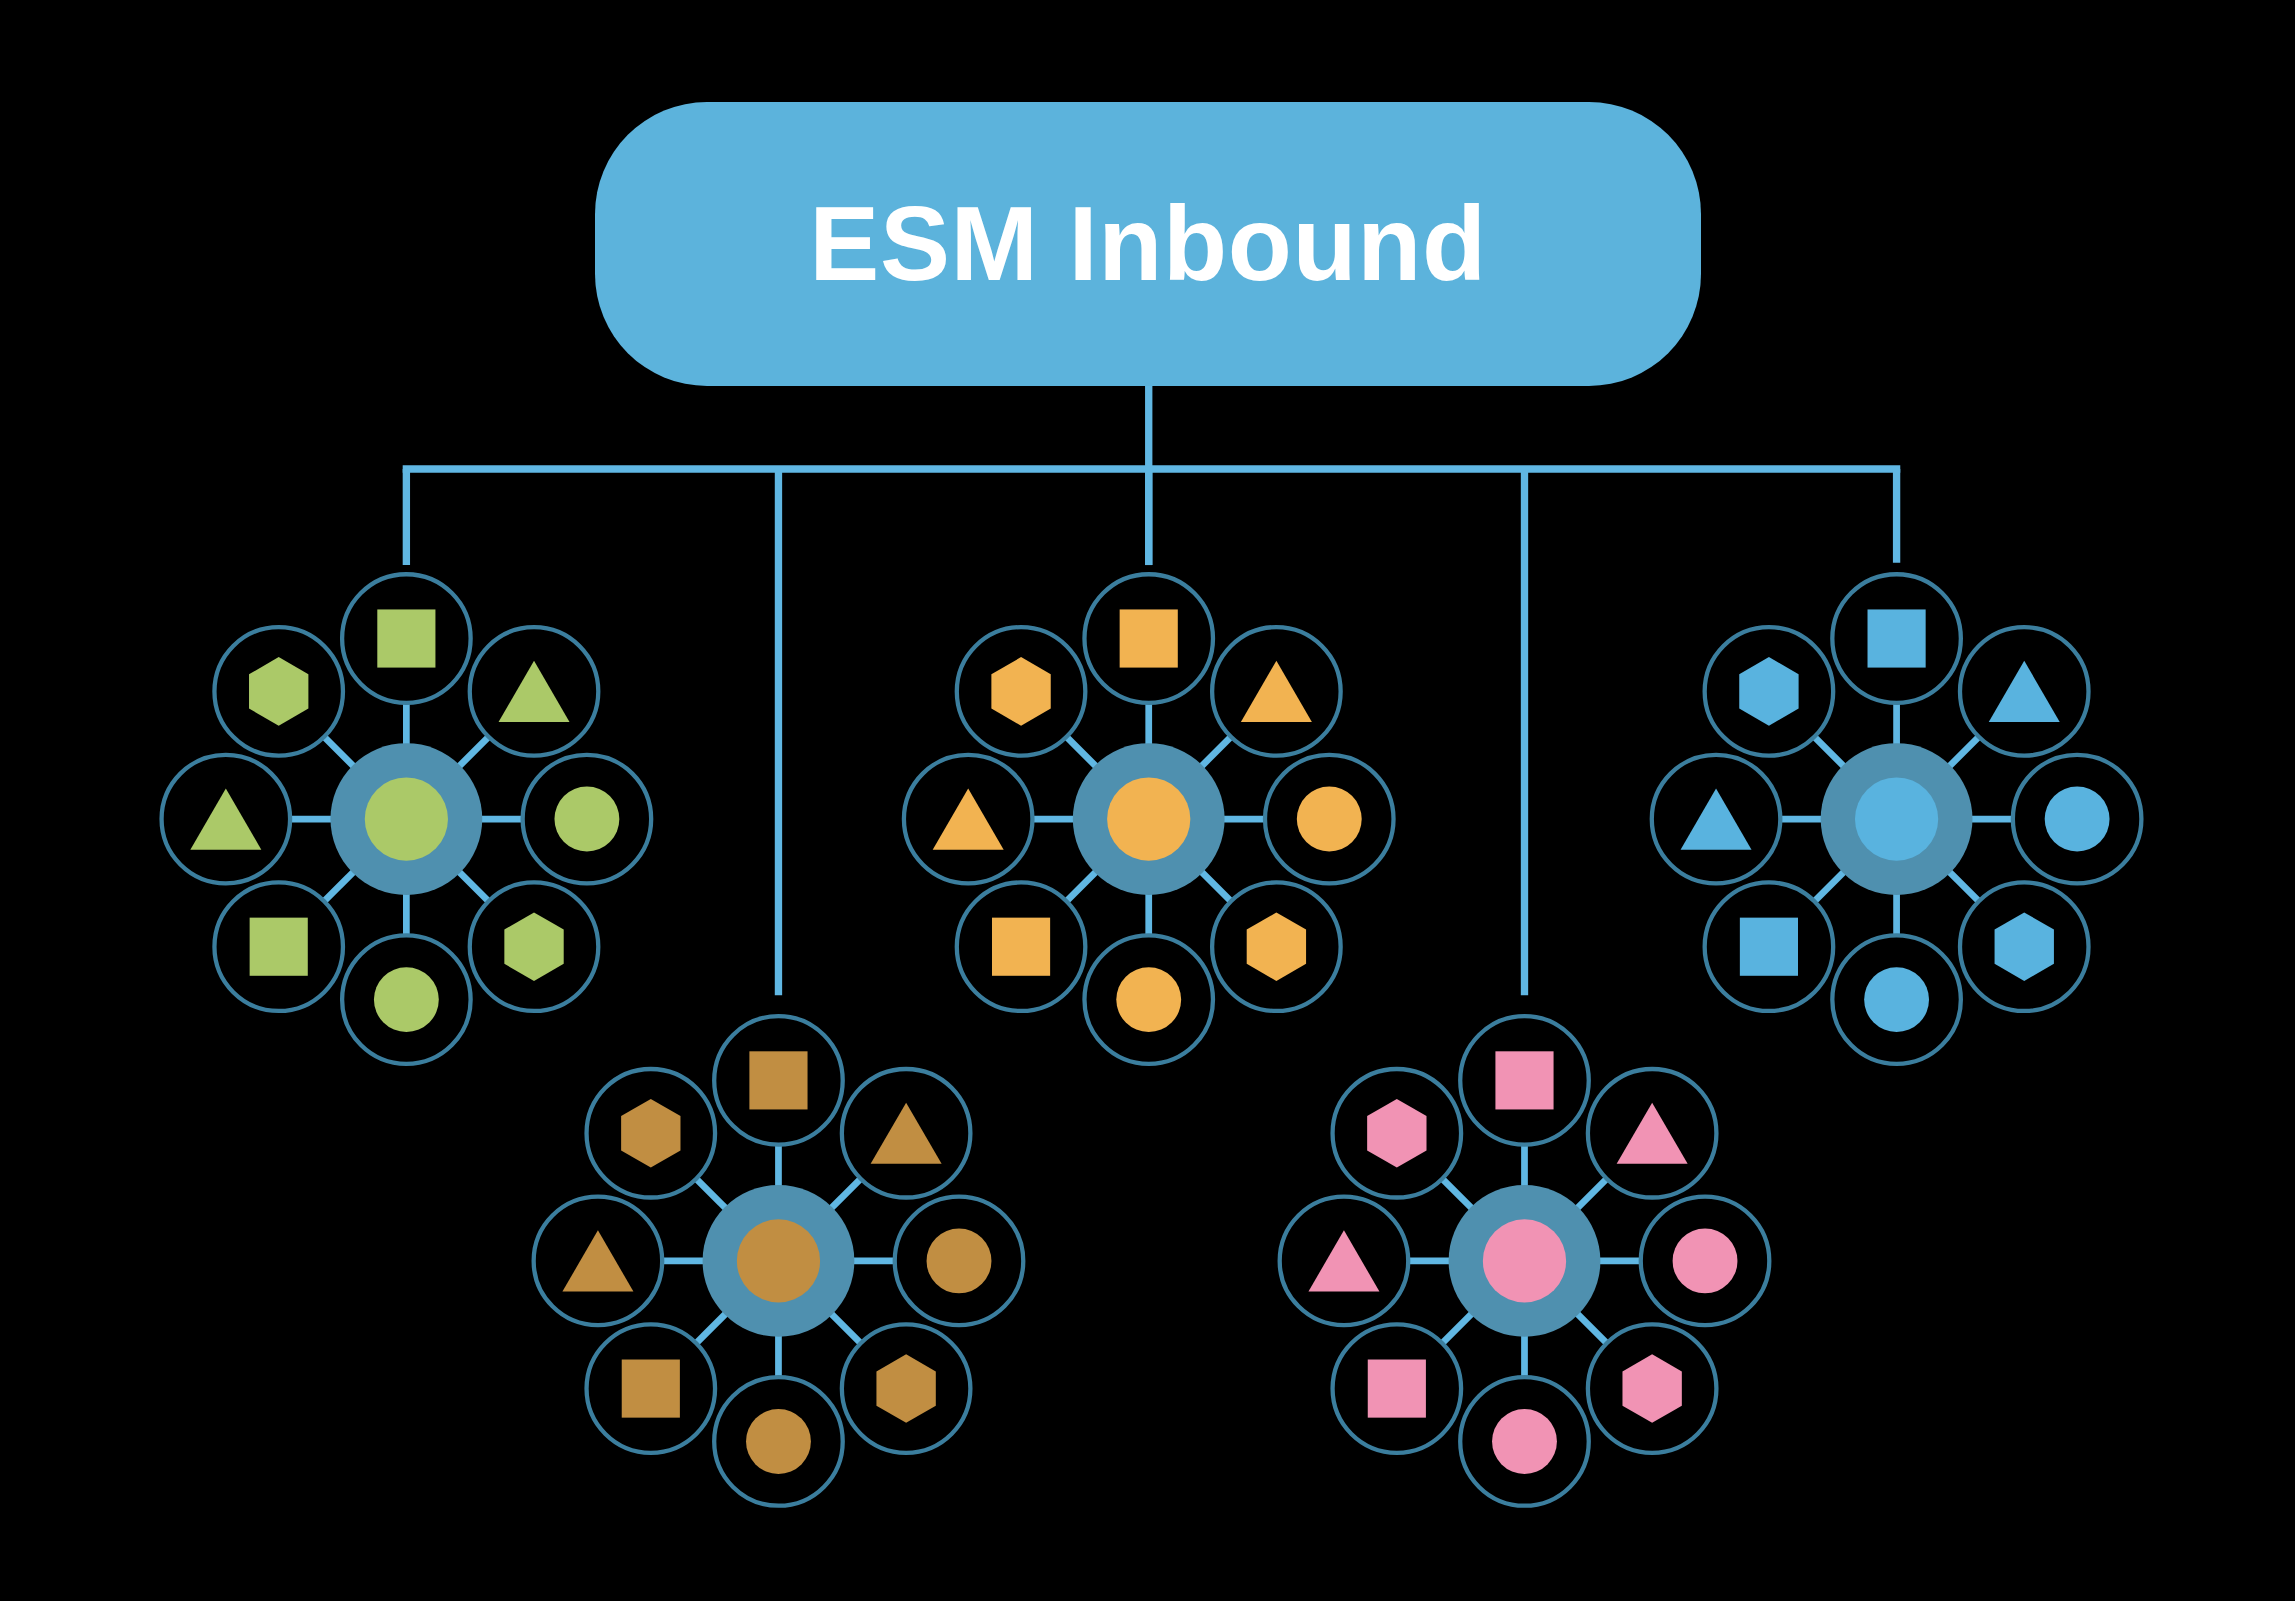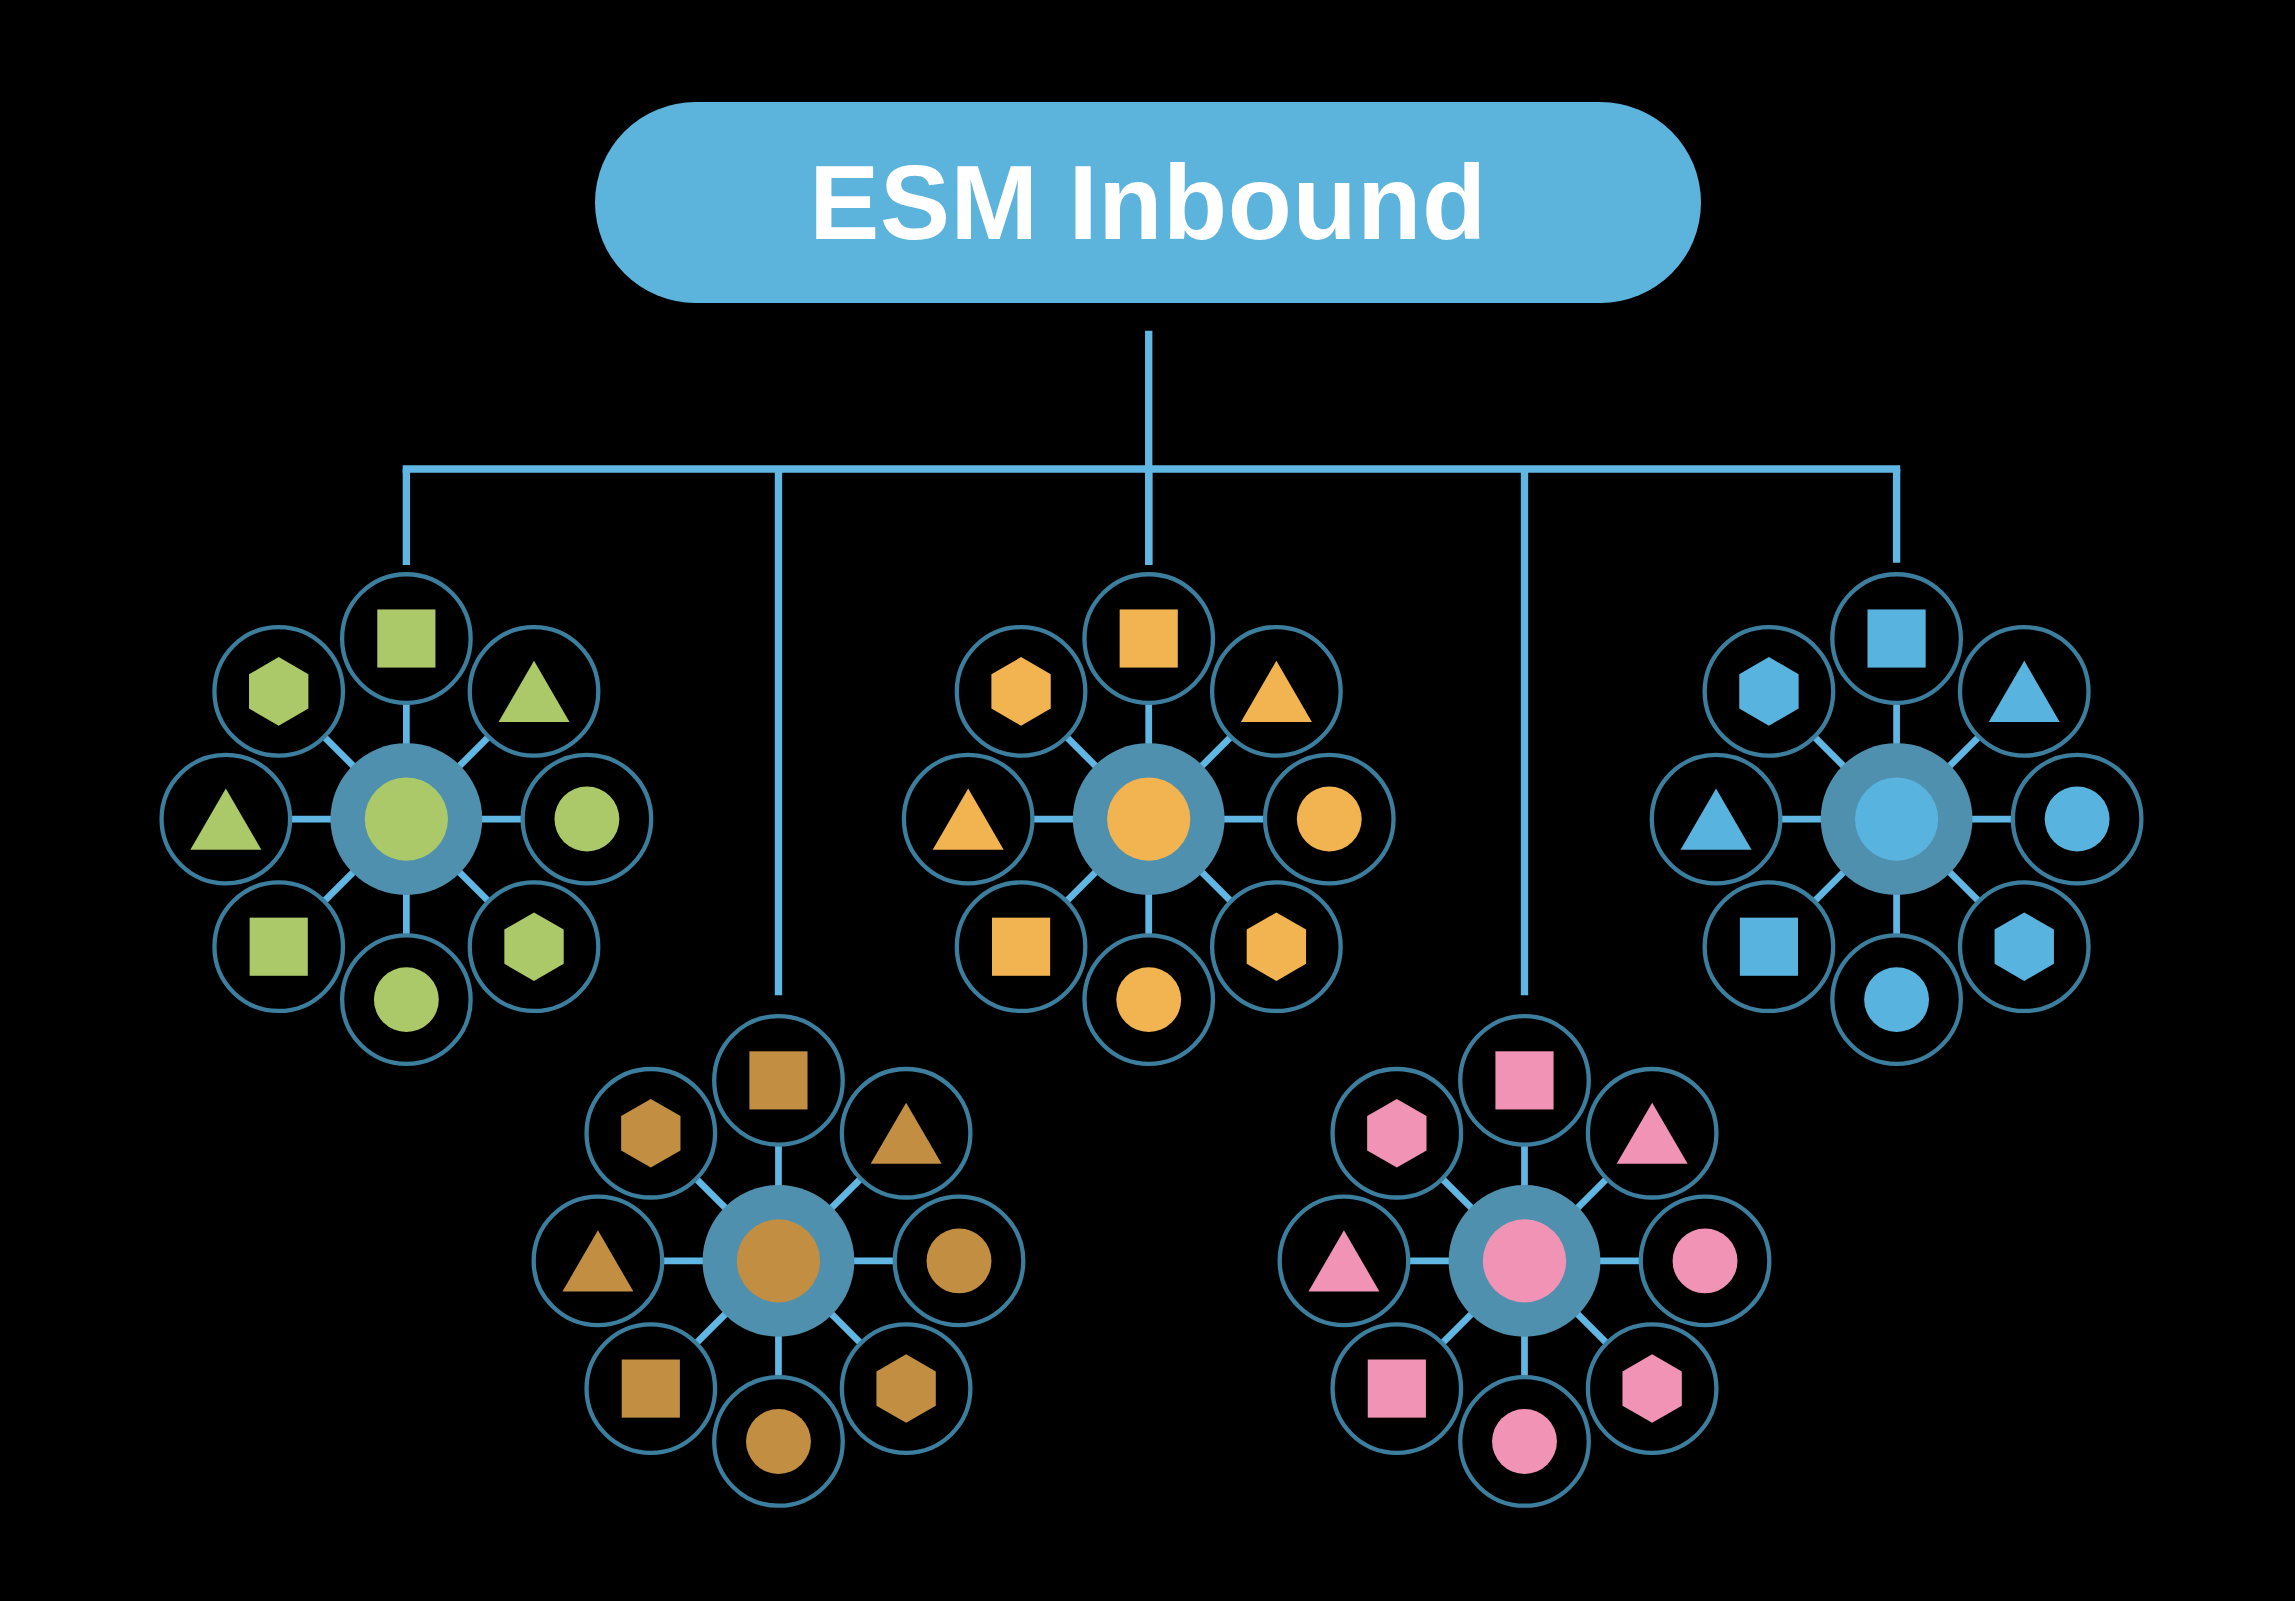--- a/index.html
+++ b/index.html
@@ -23,21 +23,21 @@
     top: 0;
     width: 2295px;
     height: 1602px;
     display: block;
   }
   .title-pill {
     position: absolute;
     left: 595px;
     top: 102px;
     width: 1106px;
-    height: 201px;
+    height: 284px;
     border-radius: 112px;
     display: flex;
     align-items: center;
     justify-content: center;
   }
   .title-pill span {
     color: #ffffff;
     font-size: 105px;
     font-weight: 700;
     letter-spacing: 0.6px;

